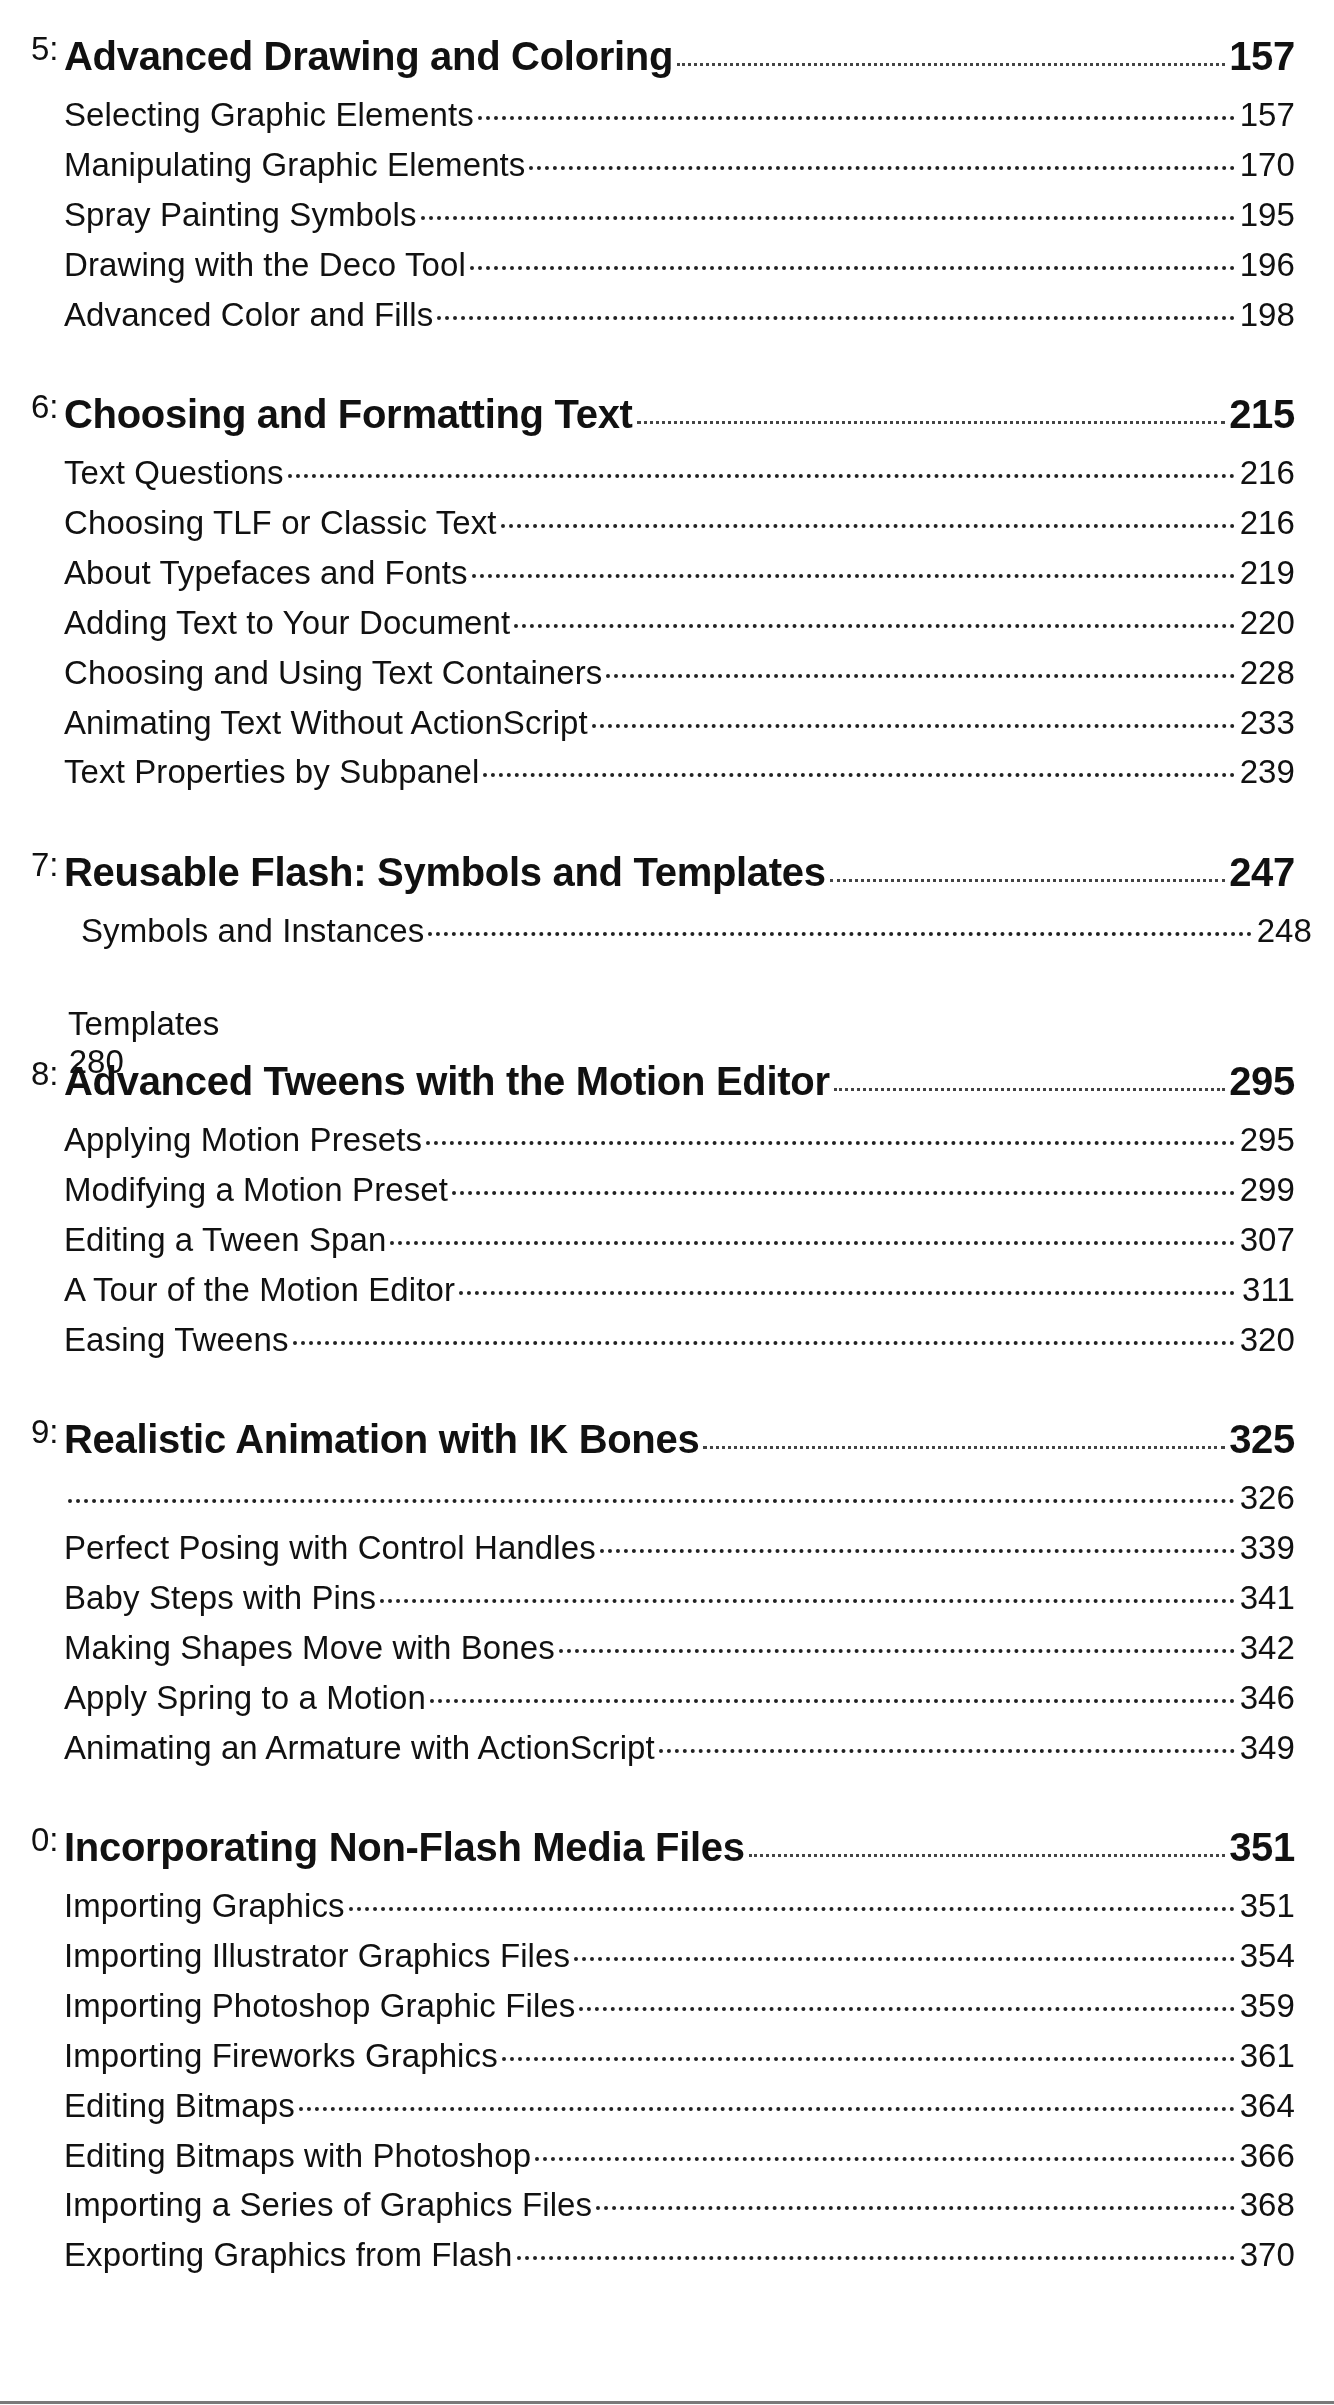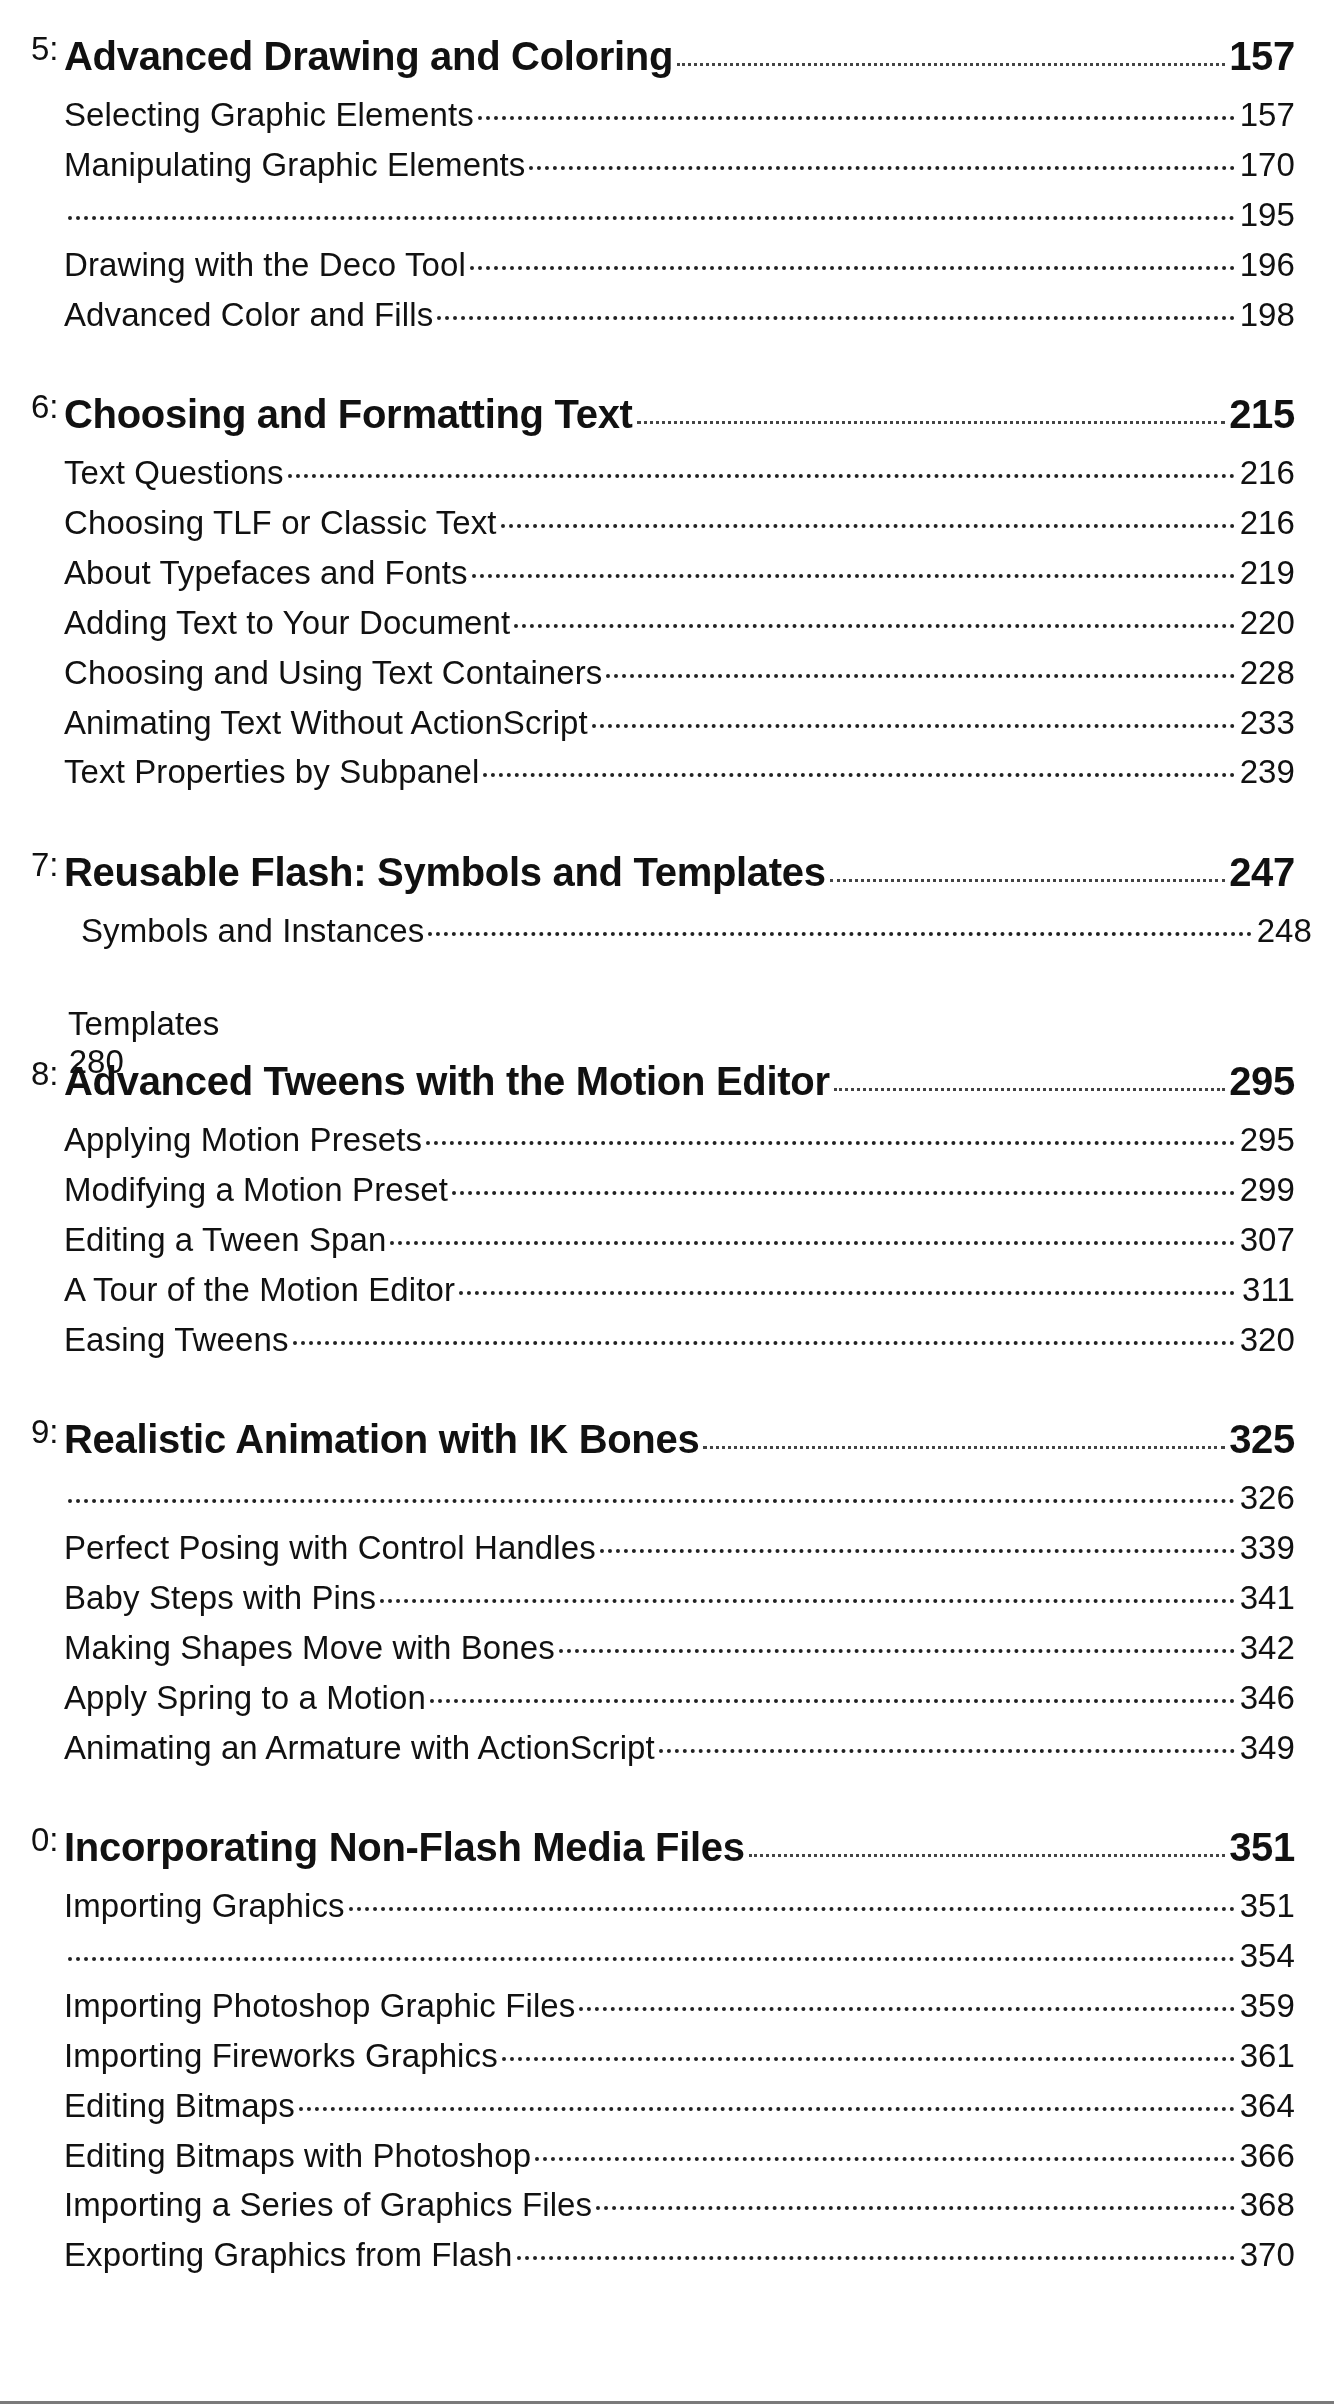--- a/index.html
+++ b/index.html
@@ -112,20 +112,21 @@
         <span class="title">Selecting Graphic Elements</span>
         <span class="leader"></span>
         <span class="page">157</span>
       </div>
       <div class="row section-row" style="top: 143px;">
         <span class="title">Manipulating Graphic Elements</span>
         <span class="leader"></span>
         <span class="page">170</span>
       </div>
       <div class="row section-row" style="top: 193px;">
+        <span class="title">Spray Painting Symbols</span>
         <span class="leader"></span>
         <span class="page">195</span>
       </div>
       <div class="row section-row" style="top: 243px;">
         <span class="title">Drawing with the Deco Tool</span>
         <span class="leader"></span>
         <span class="page">196</span>
       </div>
       <div class="row section-row" style="top: 293px;">
         <span class="title">Advanced Color and Fills</span>
@@ -270,20 +271,21 @@
         <span class="title">Incorporating Non-Flash Media Files</span>
         <span class="leader"></span>
         <span class="page">351</span>
       </div>
       <div class="row section-row" style="top: 1884px;">
         <span class="title">Importing Graphics</span>
         <span class="leader"></span>
         <span class="page">351</span>
       </div>
       <div class="row section-row" style="top: 1934px;">
+        <span class="title">Importing Illustrator Graphics Files</span>
         <span class="leader"></span>
         <span class="page">354</span>
       </div>
       <div class="row section-row" style="top: 1984px;">
         <span class="title">Importing Photoshop Graphic Files</span>
         <span class="leader"></span>
         <span class="page">359</span>
       </div>
       <div class="row section-row" style="top: 2034px;">
         <span class="title">Importing Fireworks Graphics</span>

